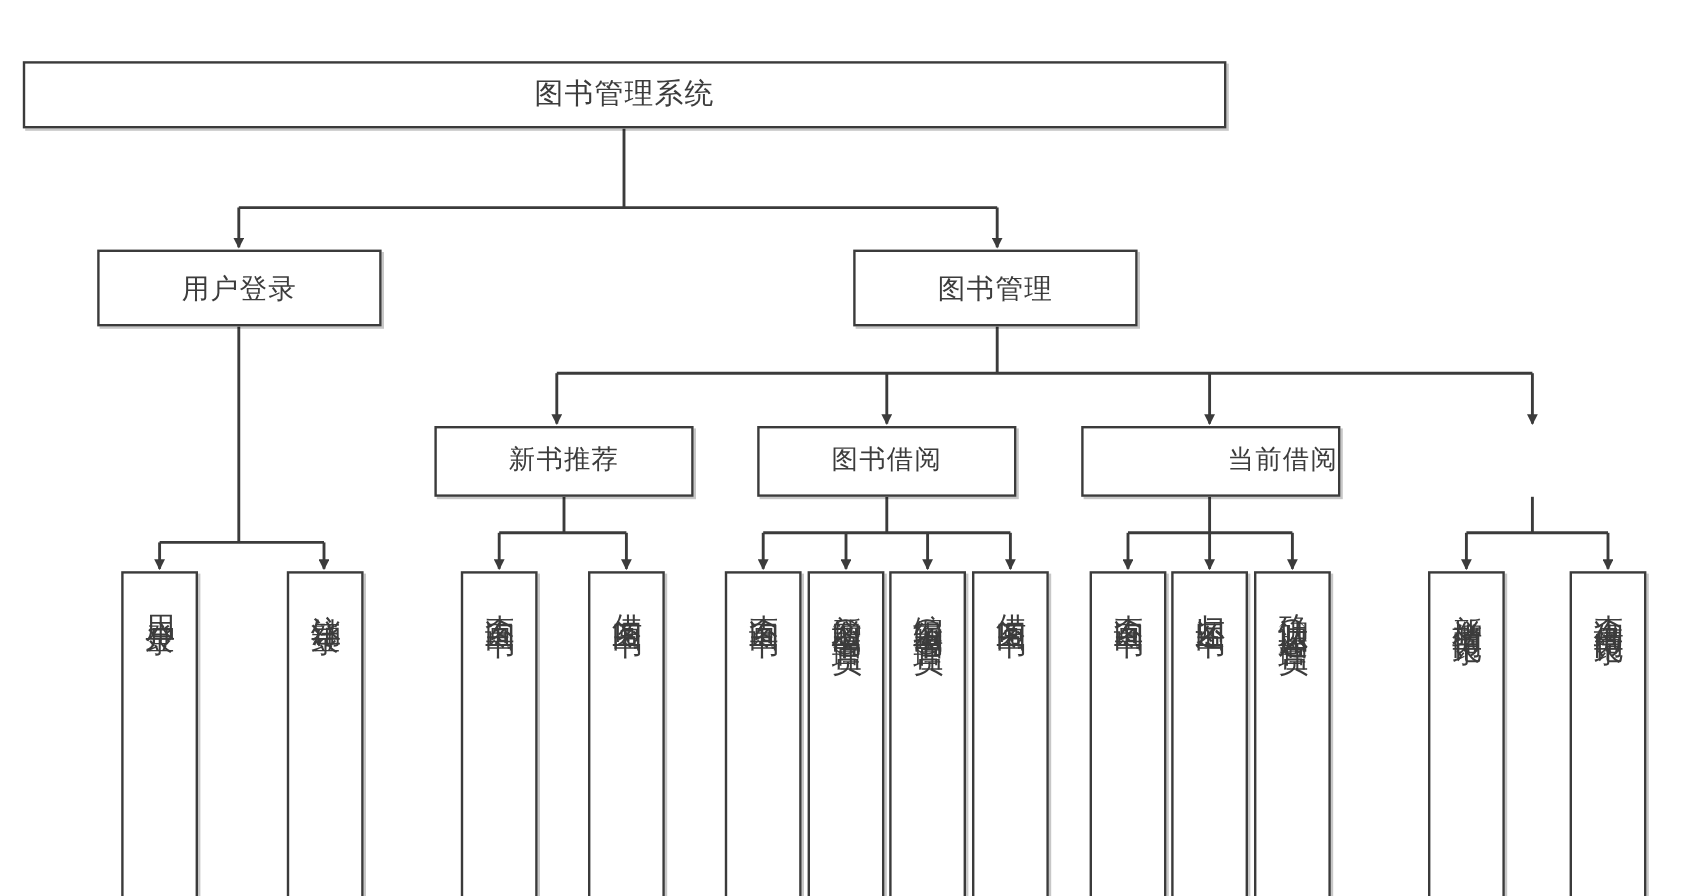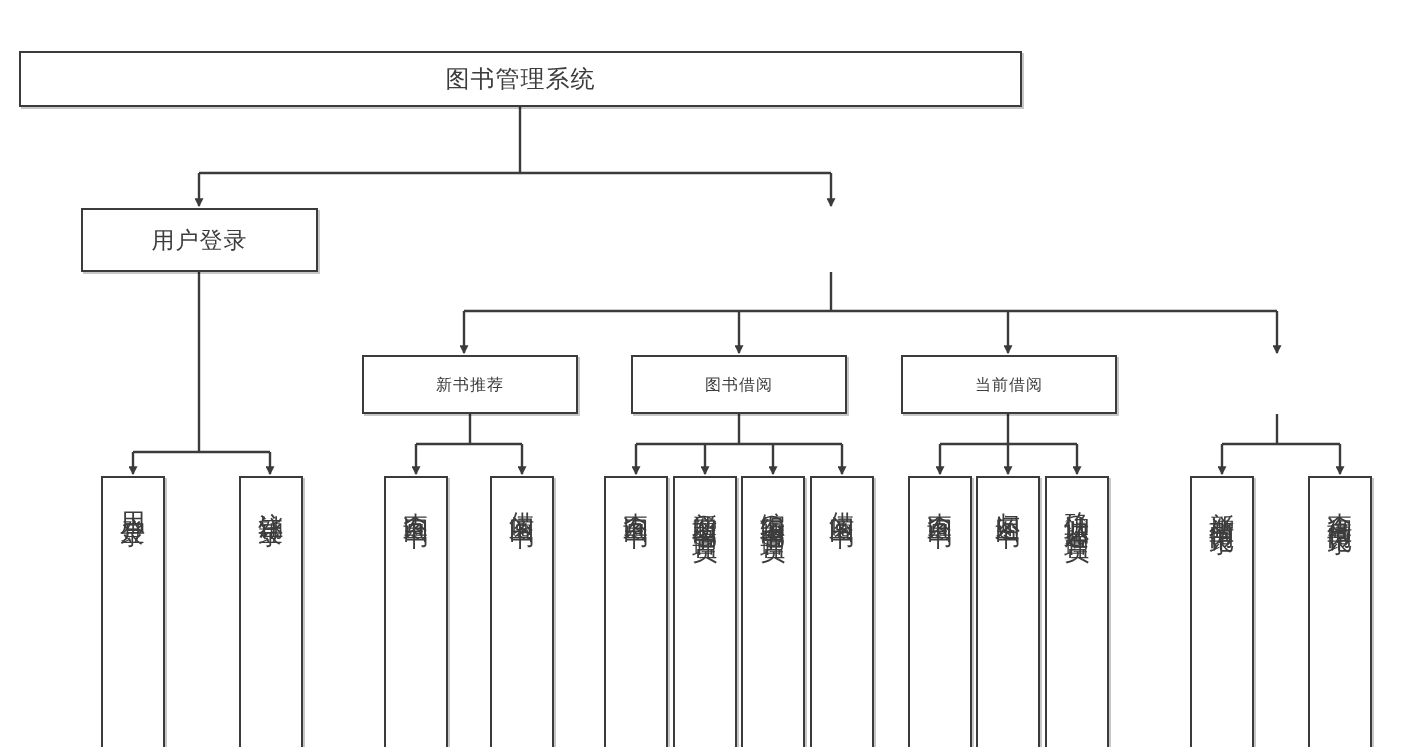--- a/index.html
+++ b/index.html
@@ -23,21 +23,21 @@
   }
   .node .lbl{
     color:#3c3c3c;
     font-size:23px;
     letter-spacing:1px;
     white-space:nowrap;
     line-height:1;
   }
   .node.root .lbl{font-size:24px;}
   .node.lvl2 .lbl{font-size:23px;}
-  .node.lvl3 .lbl{font-size:16px;}
+  .node.lvl3 .lbl{font-size:22px;font-family:Liberation Mono, monospace;}
 
   
   .node.leaf{align-items:flex-start;padding-top:14px;}
   .node.leaf .lbl{
     writing-mode:vertical-rl;
     text-orientation:upright;
     font-size:25px;
     letter-spacing:4px;
     line-height:1.05;
     white-space:nowrap;
@@ -109,30 +109,33 @@
   </svg>
 
   <div class="node root" style="left:19px;top:11px;width:1003px;height:56px;">
     <span class="lbl">图书管理系统</span>
   </div>
 
   <div class="node lvl2" style="left:81px;top:168px;width:237px;height:64px;">
     <span class="lbl">用户登录</span>
   </div>
 
+  <div class="node lvl2" style="left:711px;top:168px;width:237px;height:64px;">
+    <span class="lbl">图书管理</span>
+  </div>
 
   <div class="node lvl3" style="left:362px;top:315px;width:216px;height:59px;">
     <span class="lbl">新书推荐</span>
   </div>
 
   <div class="node lvl3" style="left:631px;top:315px;width:216px;height:59px;text-align:center;">
     <span class="lbl">图书借阅</span>
   </div>
 
-  <div class="node lvl3" style="left:901px;top:315px;width:216px;height:59px;">
+  <div class="node lvl3" style="left:901px;top:315px;width:216px;height:59px;justify-content:flex-end;">
     <span class="lbl">当前借阅</span>
   </div>
 
 
   <div class="node leaf" style="left:101px;top:436px;width:64px;height:299px;">
     <span class="lbl">用户登录</span>
   </div>
   <div class="node leaf" style="left:239px;top:436px;width:64px;height:299px;">
     <span class="lbl">注销登录</span>
   </div>

